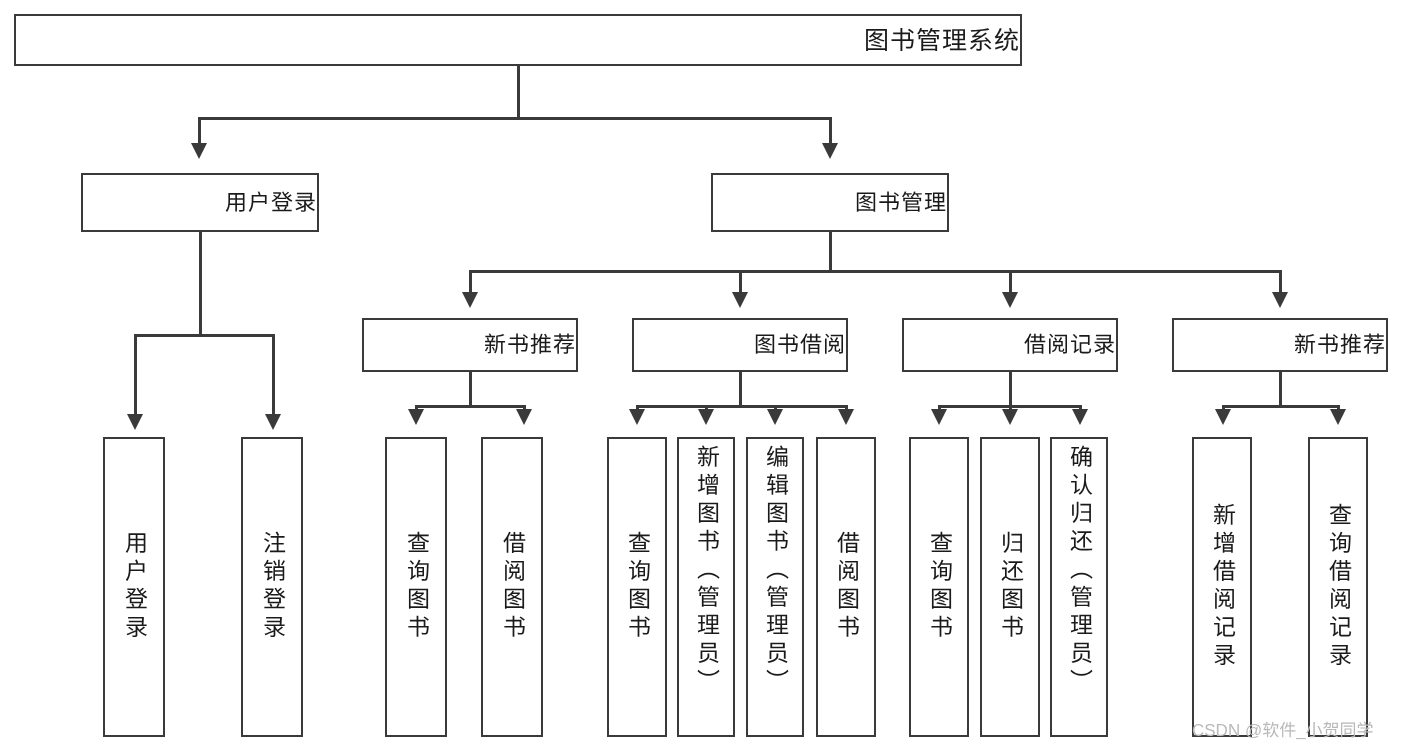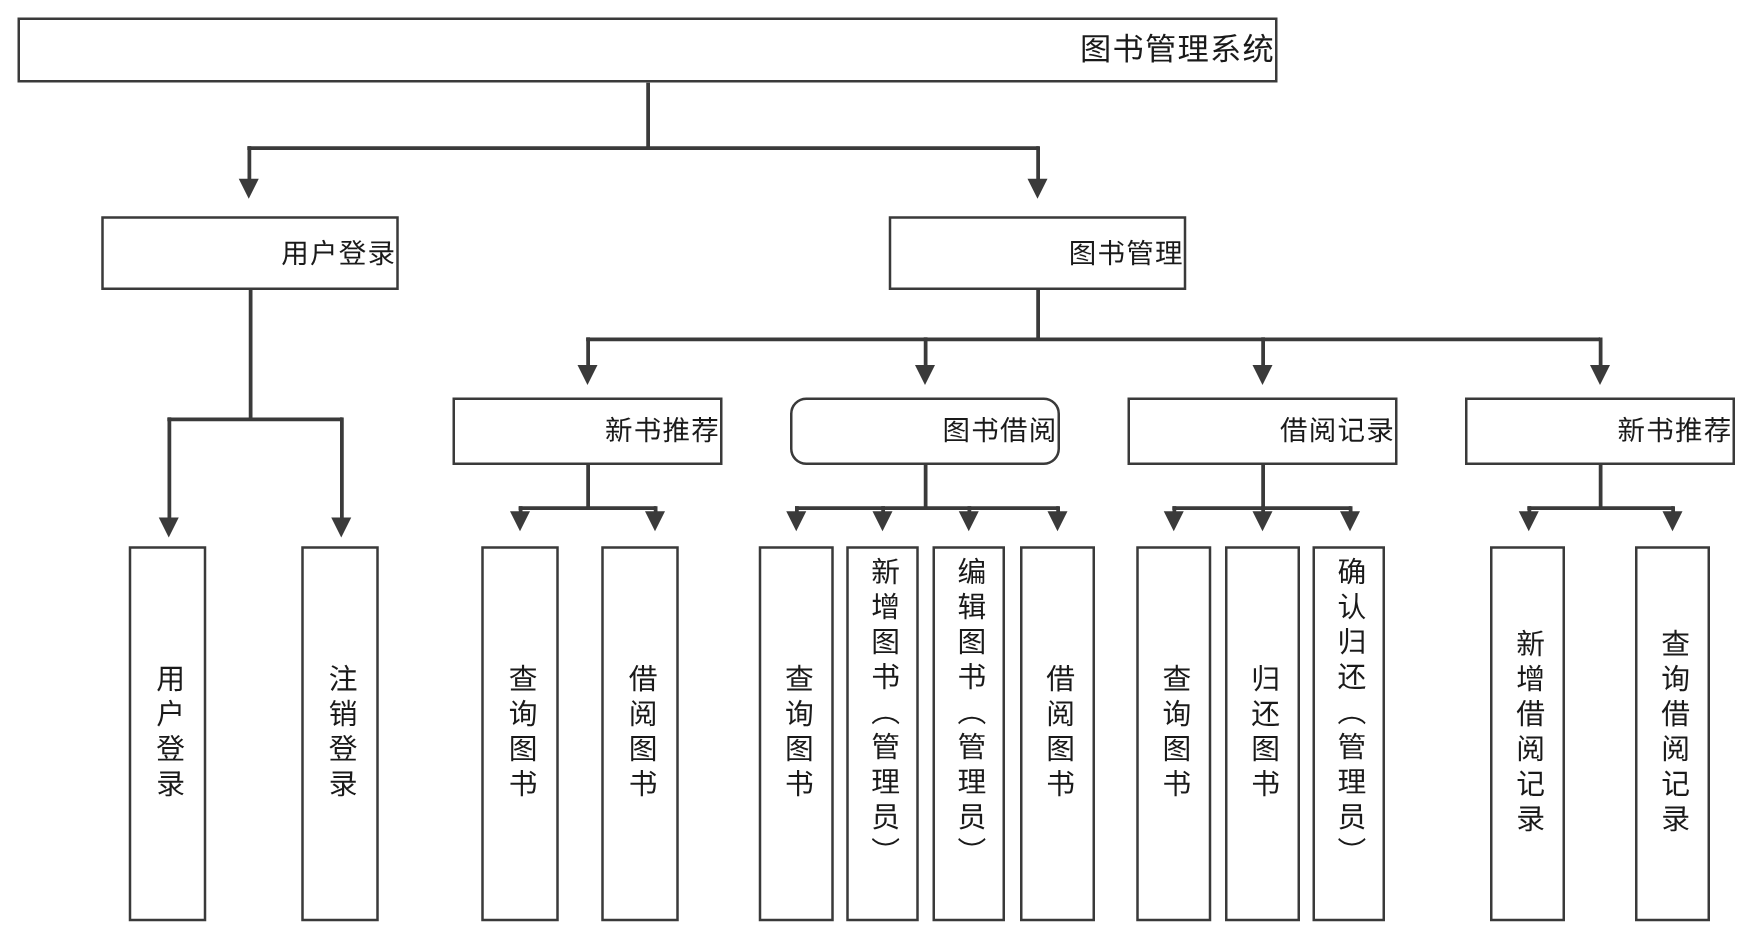--- a/index.html
+++ b/index.html
@@ -137,21 +137,21 @@
 
   <div class="vline" style="left:1009px; top:270px; height:26px;"></div>
   <div class="arrow" style="left:1002px; top:292px;"></div>
 
   <div class="vline" style="left:1279px; top:270px; height:26px;"></div>
   <div class="arrow" style="left:1272px; top:292px;"></div>
 
   <div class="node hbox" style="left:362px; top:318px; width:216px; height:54px;">
     <span class="label">新书推荐</span>
   </div>
-  <div class="node hbox" style="left:632px; top:318px; width:216px; height:54px;border-radius:13px;">
+  <div class="node hbox" style="left:632px; top:318px; width:216px; height:54px;">
     <span class="label">图书借阅</span>
   </div>
   <div class="node hbox" style="left:902px; top:318px; width:216px; height:54px;">
     <span class="label">借阅记录</span>
   </div>
   <div class="node hbox" style="left:1172px; top:318px; width:216px; height:54px;">
     <span class="label">新书推荐</span>
   </div>
 
   <div class="vline" style="left:469px; top:372px; height:34px;"></div>
@@ -225,14 +225,15 @@
     <span class="label">确认归还（管理员）</span>
   </div>
 
   <div class="node leaf centered" style="left:1192px; top:437px; width:60px; height:300px;">
     <span class="label">新增借阅记录</span>
   </div>
   <div class="node leaf centered" style="left:1308px; top:437px; width:60px; height:300px;">
     <span class="label">查询借阅记录</span>
   </div>
 
+  <div id="watermark" style="left:1192px; top:716px;">CSDN @软件_小贺同学</div>
 
 </div>
 
 </body></html>

